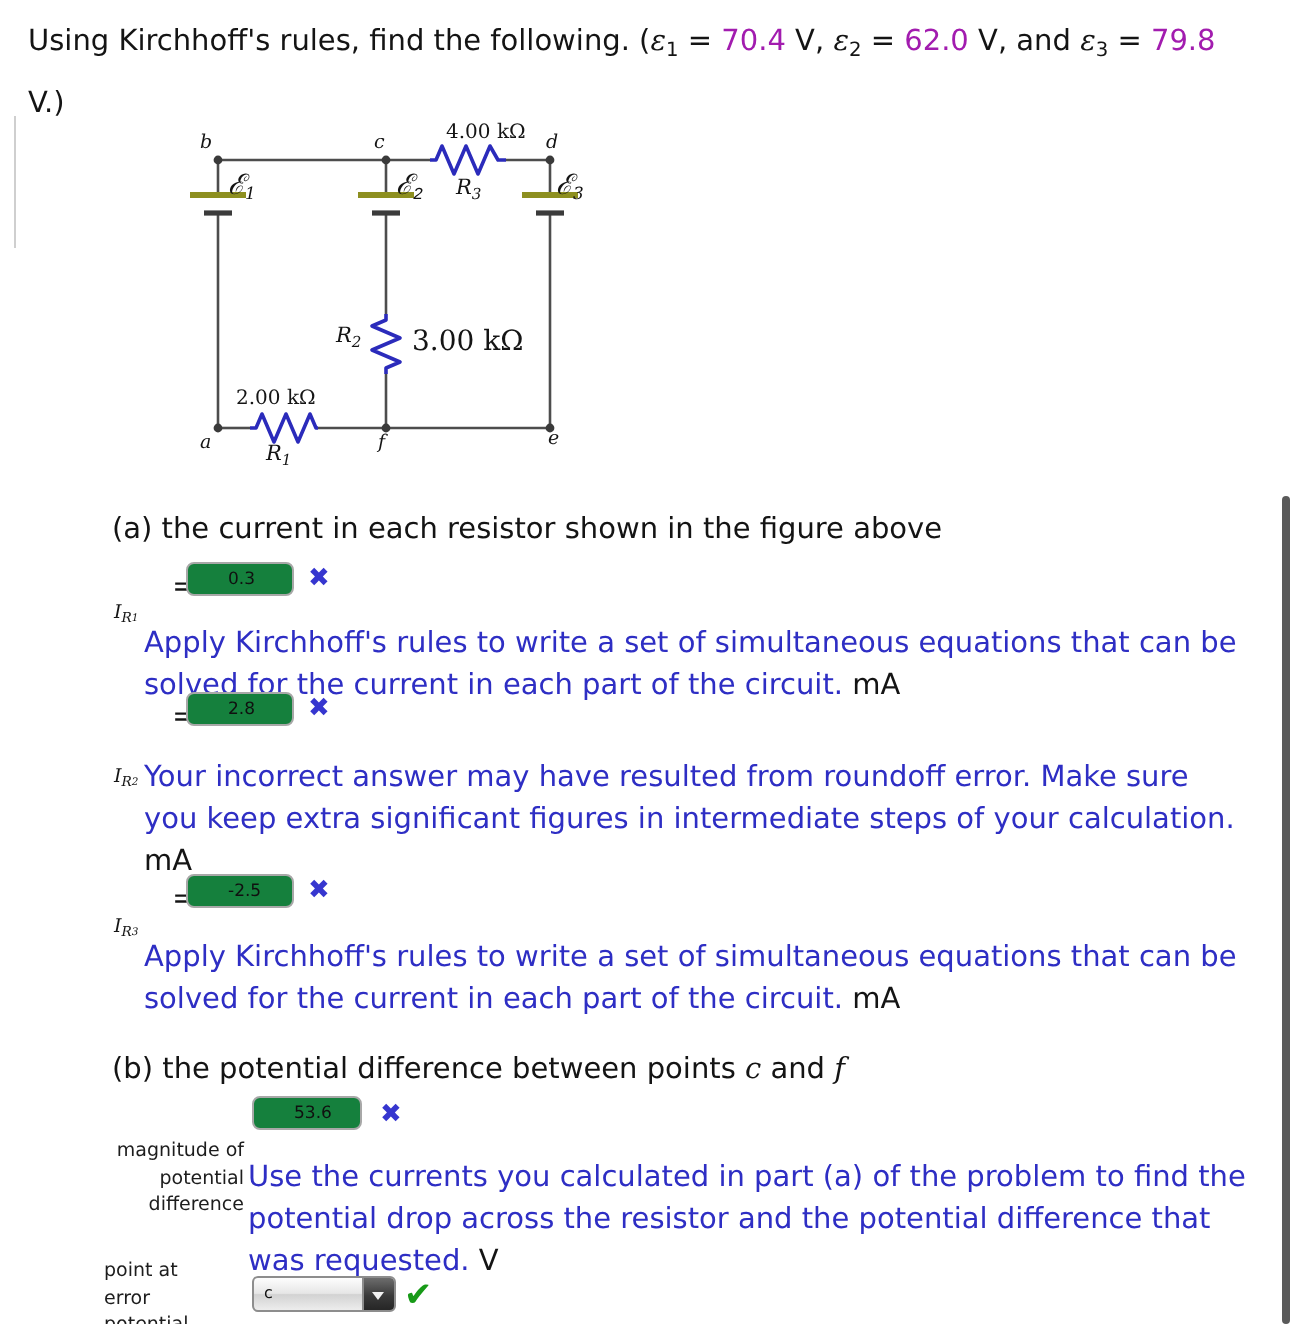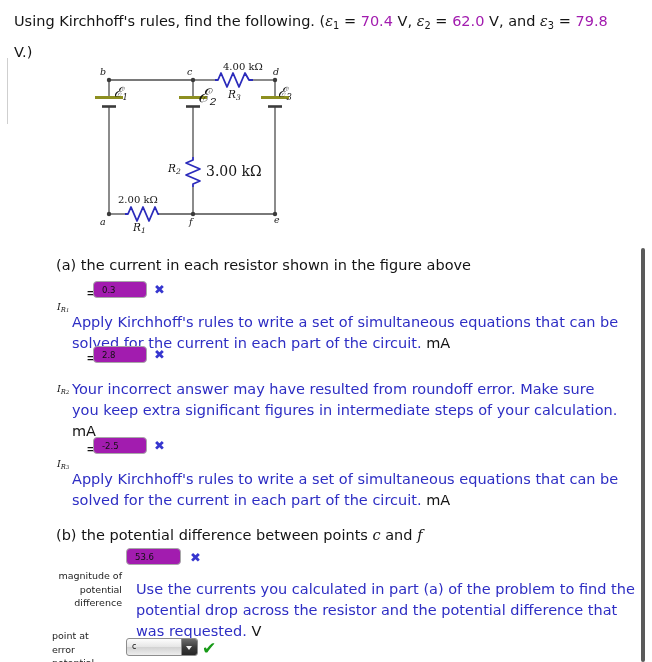--- a/index.html
+++ b/index.html
@@ -72,27 +72,27 @@
   
   .eqsign {
     position: absolute;
     font-size: 15px;
     color: #141414;
   }
   .ansbox {
     position: absolute;
     box-sizing: border-box;
     height: 17px;
-    background: #a21caf;
+    background: #15803d;
     border: 1px solid #a8a8a8;
     border-radius: 4px;
     font-family: "DejaVu Sans","Liberation Sans",sans-serif;
     font-size: 8.5px;
     color: #101010;
-    padding: 0 0 0 8px;
+    padding: 0 0 0 20px;
     line-height: 15px;
     outline: none;
   }
   .xmark {
     position: absolute;
     font-size: 13px;
     font-weight: bold;
     color: #3636cf;
     font-family: "DejaVu Sans","Liberation Sans",sans-serif;
     line-height: 13px;
@@ -237,21 +237,21 @@
   
   <span class="varlabel" style="left:16px; top:4px;">b</span>
   <span class="varlabel" style="left:103px; top:4px;">c</span>
   <span class="varlabel" style="left:189px; top:4px;">d</span>
   <span class="varlabel" style="left:16px; top:154px;">a</span>
   <span class="varlabel" style="left:105px; top:154px;">f</span>
   <span class="varlabel" style="left:190px; top:152px;">e</span>
 
   
   <span style="position:absolute; left:30px; top:20px; font-family:'DejaVu Serif','Liberation Serif',serif; font-style:italic; font-size:14px; color:#141414;"><span>ℰ</span><span style="font-size:0.6em; vertical-align:-0.3em;">1</span></span>
-  <span style="position:absolute; left:114px; top:20px; font-family:Liberation Mono, monospace; font-style:italic; font-size:19px; color:#141414;"><span>ℰ</span><span style="font-size:0.6em; vertical-align:-0.3em;">2</span></span>
+  <span style="position:absolute; left:114px; top:20px; font-family:Liberation Mono, monospace; font-style:italic; font-size:14px; color:#141414;"><span>ℰ</span><span style="font-size:0.6em; vertical-align:-0.3em;">2</span></span>
   <span style="position:absolute; left:194px; top:20px; font-family:'DejaVu Serif','Liberation Serif',serif; font-style:italic; font-size:14px; color:#141414;text-align:right;"><span>ℰ</span><span style="font-size:0.6em; vertical-align:-0.3em;">3</span></span>
 
   
   <span class="varlabel" style="left:139px; top:-1px; font-size:10px; font-style:normal; font-family:'DejaVu Serif','Liberation Serif',serif;">4.00 kΩ</span>
   <span class="varlabel" style="left:144px; top:26px; font-size:10.5px;"><span>R</span><span class="s">3</span></span>
 
   <span class="varlabel" style="left:84px; top:100px; font-size:10.5px;"><span>R</span><span class="s">2</span></span>
   <span class="varlabel" style="left:122px; top:101px; font-size:14px; font-style:normal; font-family:'DejaVu Serif','Liberation Serif',serif;">3.00 kΩ</span>
 
   <span class="varlabel" style="left:34px; top:132px; font-size:10px; font-style:normal; font-family:'DejaVu Serif','Liberation Serif',serif;">2.00 kΩ</span>
@@ -280,21 +280,21 @@
 
 <div class="qpart" id="part-b"><span>(b) the potential difference between points </span><span class="ital-ser">c</span><span> and </span><span class="ital-ser">f</span></div>
 
 <input class="ansbox" style="left: 126px; top: 548px; width: 55px;" value="53.6">
 <span class="xmark" style="left:190px; top:551px;">✖</span>
 <div class="smalllabel ra" style="left:48px; top:569px; width:74px;">
   <span>magnitude of</span><br>
   <span>potential</span><br>
   <span>difference</span>
 </div>
-<div class="feedback" style="left:136px; top:567px; width:500px;"><span>Use the currents you calculated in part (a) of the problem to find the potential drop across the resistor and the potential difference that was requested.</span> <span class="unit">V</span></div>
+<div class="feedback" style="left:124px; top:567px; width:500px;"><span>Use the currents you calculated in part (a) of the problem to find the potential drop across the resistor and the potential difference that was requested.</span> <span class="unit">V</span></div>
 
 <div class="smalllabel" style="left:52px; top:629px; width:80px;">
   <span>point at</span><br>
   <span>error</span><br>
   <span>potential</span>
 </div>
 <div class="selwrap" style="left:126px; top:638px;">
   <span class="selval">c</span>
   <span class="selbtn"></span>
 </div>

